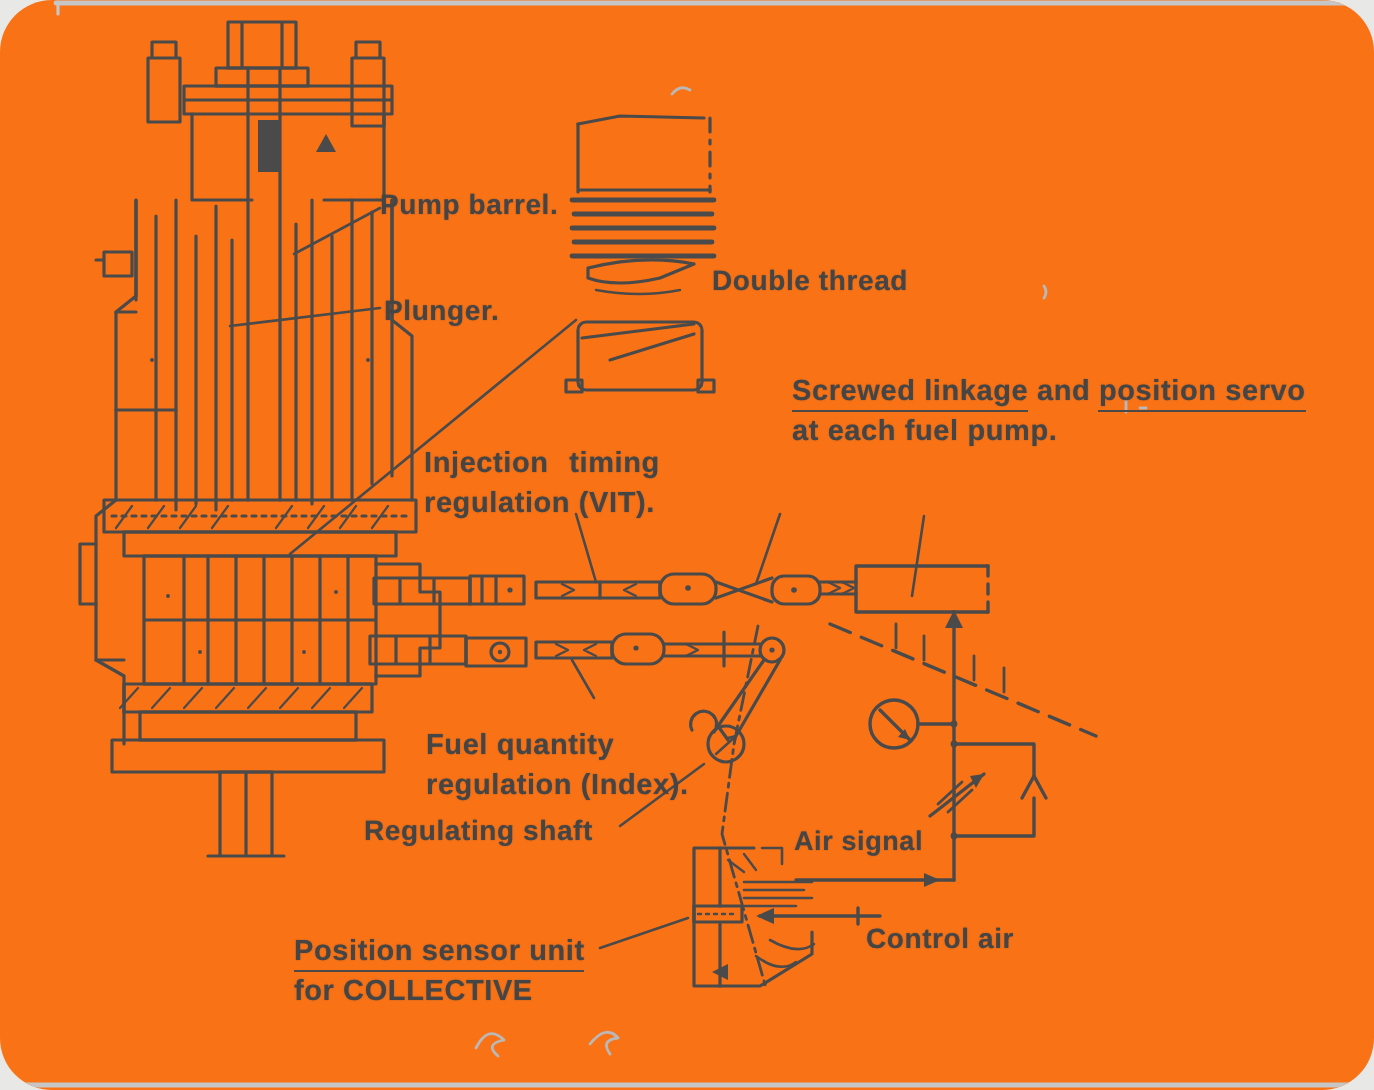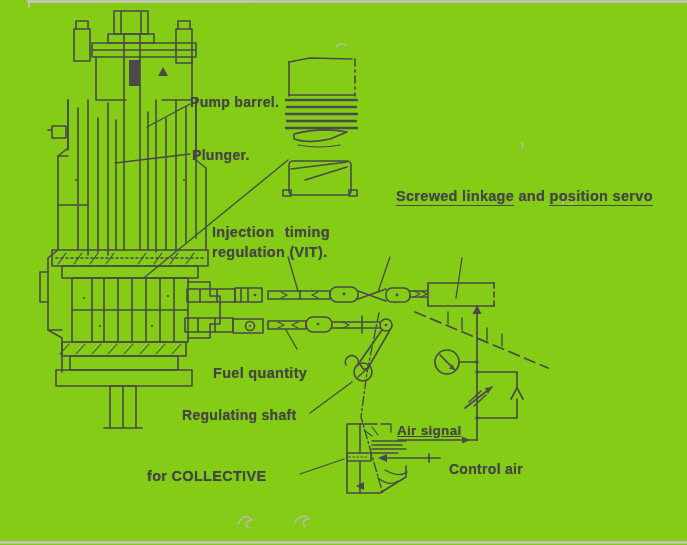--- a/index.html
+++ b/index.html
@@ -1,19 +1,20 @@
 <!DOCTYPE html>
 <html><head>
 <meta charset="utf-8">
 <style>
   html,body{margin:0;padding:0;background:#e8e8e6;}
   .page{
     position:relative;width:687px;height:545px;margin:0 auto;
-    background:#84cc16;overflow:hidden;
+    background:#f97316;overflow:hidden;
     font-family:"Liberation Sans",sans-serif;
+    border-radius:26px;
   }
   svg{position:absolute;left:0;top:0;}
   .lbl{
     position:absolute;color:#454545;font-weight:bold;
     font-size:14px;letter-spacing:.3px;line-height:19px;white-space:nowrap;
     text-shadow:0 0 .7px rgba(70,70,70,.65);
   }
   .fs145{font-size:14.5px;line-height:20px;}
   .fs135{font-size:13.5px;}
   .ul{border-bottom:1.6px solid #4a4a4a;padding-bottom:1px;}
@@ -192,38 +193,42 @@
     <g stroke="#c6c6c6" stroke-width="2.4">
       <path d="M28,1.5 H687"></path>
       <path d="M0,542.5 H687"></path>
       <path d="M29,1 V7" stroke-width="1.6"></path>
     </g>
   </g>
 </svg>
 
 <div class="lbl" style="left:190px;top:93px;">Pump barrel.</div>
 <div class="lbl" style="left:192px;top:146px;">Plunger.</div>
+<div class="lbl" style="left:356px;top:131px;">Double thread</div>
 
 <div class="lbl fs145" style="left:212px;top:222px;">
   <div class="wideword">Injection timing</div>
   <div>regulation (VIT).</div>
 </div>
 
 <div class="lbl fs145" style="left:396px;top:186px;">
   <div><span class="ul">Screwed linkage</span><span> and </span><span class="ul">position servo</span></div>
+  <div>at each fuel pump.</div>
 </div>
 
 <div class="lbl fs145" style="left:213px;top:343px;margin-top:20px;">
   <div>Fuel quantity</div>
+  <div>regulation (Index).</div>
 </div>
 
 <div class="lbl" style="left:182px;top:406px;">Regulating shaft</div>
-<div class="lbl fs135" style="left:397px;top:421px;text-decoration:underline;">Air signal</div>
+<div class="lbl fs135" style="left:397px;top:411px;">Air signal</div>
 
 <div class="lbl fs145" style="left:147px;top:466px;">
+  <div><span class="ul">Position sensor unit</span></div>
   <div>for COLLECTIVE</div>
 </div>
 
-<div class="lbl center" style="left:436px;top:460px;width:100px;">
+<div class="lbl center" style="left:420px;top:460px;width:100px;">
   <div>Control air</div>
 </div>
 
 </div>
 
 </body></html>

